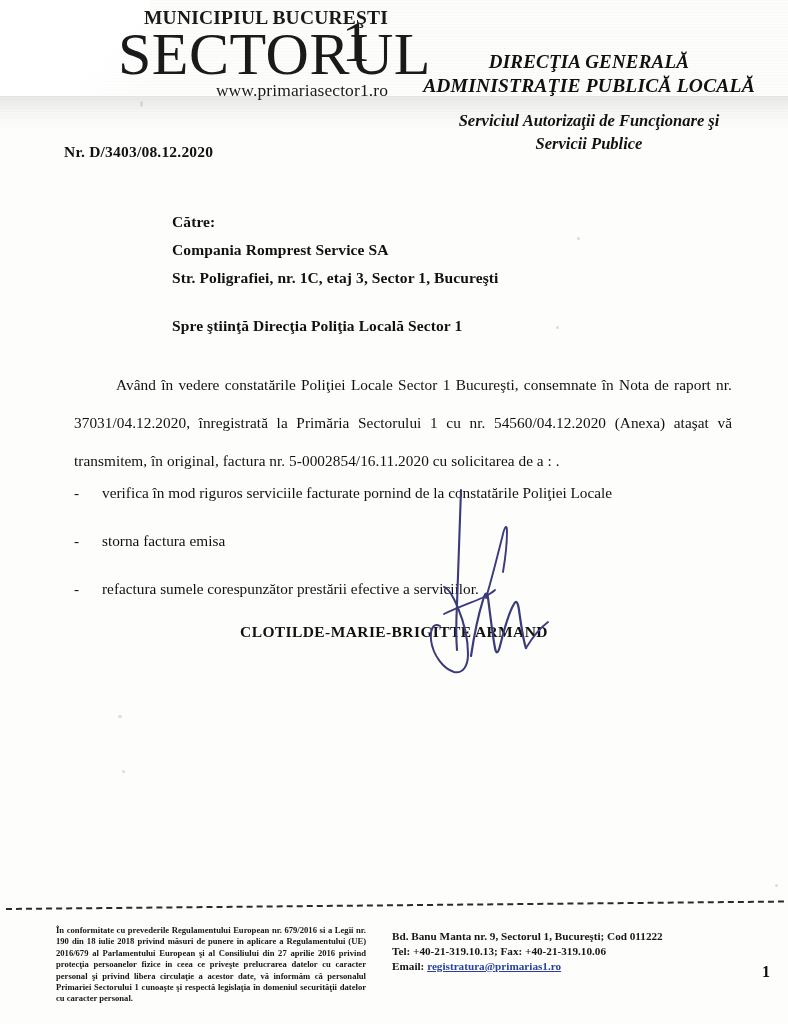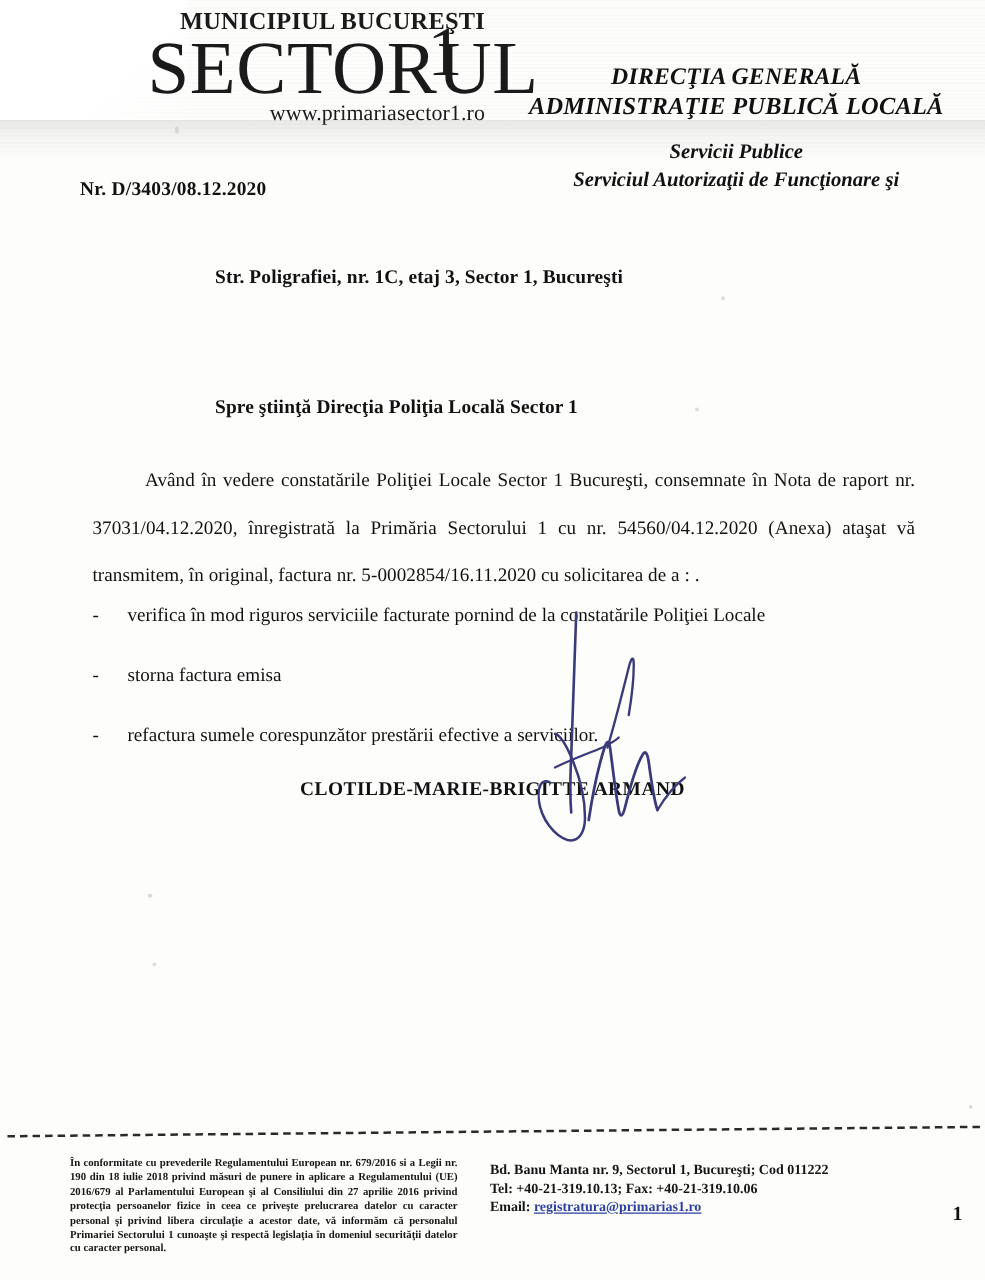--- a/index.html
+++ b/index.html
@@ -279,32 +279,34 @@
       <div class="logo-line1">MUNICIPIUL BUCUREŞTI</div>
       <div class="logo-line2">SECTORUL</div>
       <div class="logo-numeral">1</div>
       <div class="logo-url">www.primariasector1.ro</div>
     </div>
 
     <div class="dept-block">
       <div class="dept-l1">DIRECŢIA GENERALĂ</div>
       <div class="dept-l2">ADMINISTRAŢIE PUBLICĂ LOCALĂ</div>
       <div class="svc">
+        <div>Serviciul Autorizaţii de Funcţionare şi</div>
         <div>Servicii Publice</div>
-        <div>Serviciul Autorizaţii de Funcţionare şi</div>
       </div>
     </div>
   </div>
 
   <div class="nr">
     <span>Nr.</span>
     <span class="nr-rest">D/3403/08.12.2020</span>
   </div>
 
   <div class="addr">
+    <div>Către:</div>
+    <div>Compania Romprest Service SA</div>
     <div>Str. Poligrafiei, nr. 1C, etaj 3, Sector 1, Bucureşti</div>
   </div>
 
   <div class="spre">Spre ştiinţă Direcţia Poliţia Locală Sector 1</div>
 
   <div class="para">Având în vedere constatările Poliţiei Locale Sector 1 Bucureşti, consemnate în Nota de raport nr. 37031/04.12.2020, înregistrată la Primăria Sectorului 1 cu nr. 54560/04.12.2020 (Anexa) ataşat vă transmitem, în original, factura nr. 5-0002854/16.11.2020 cu solicitarea de a : .</div>
 
   <div class="bullets">
     <div class="bullet">
       <span class="dash">-</span>

